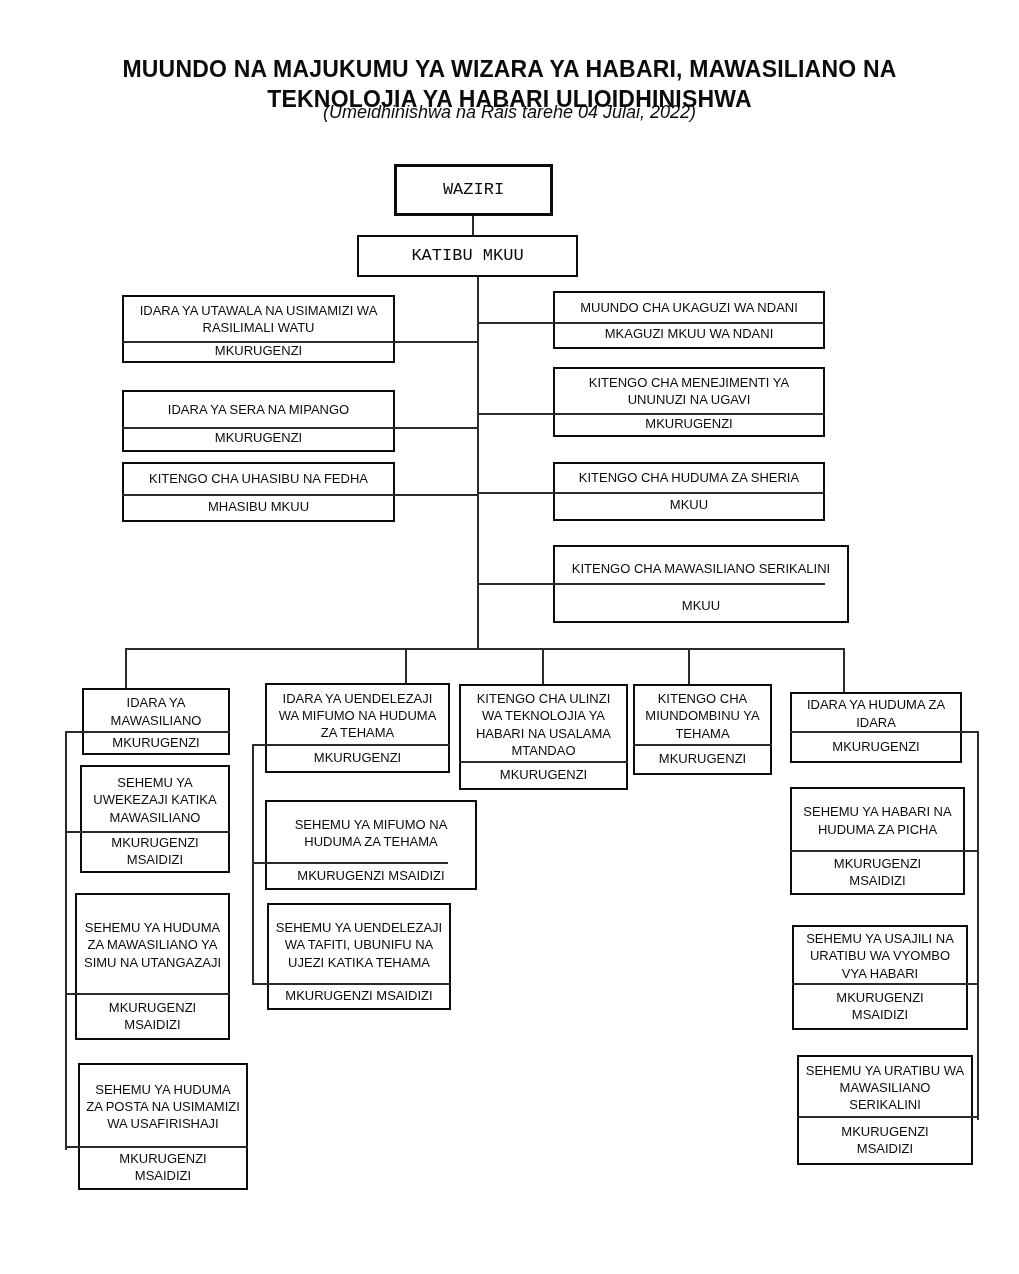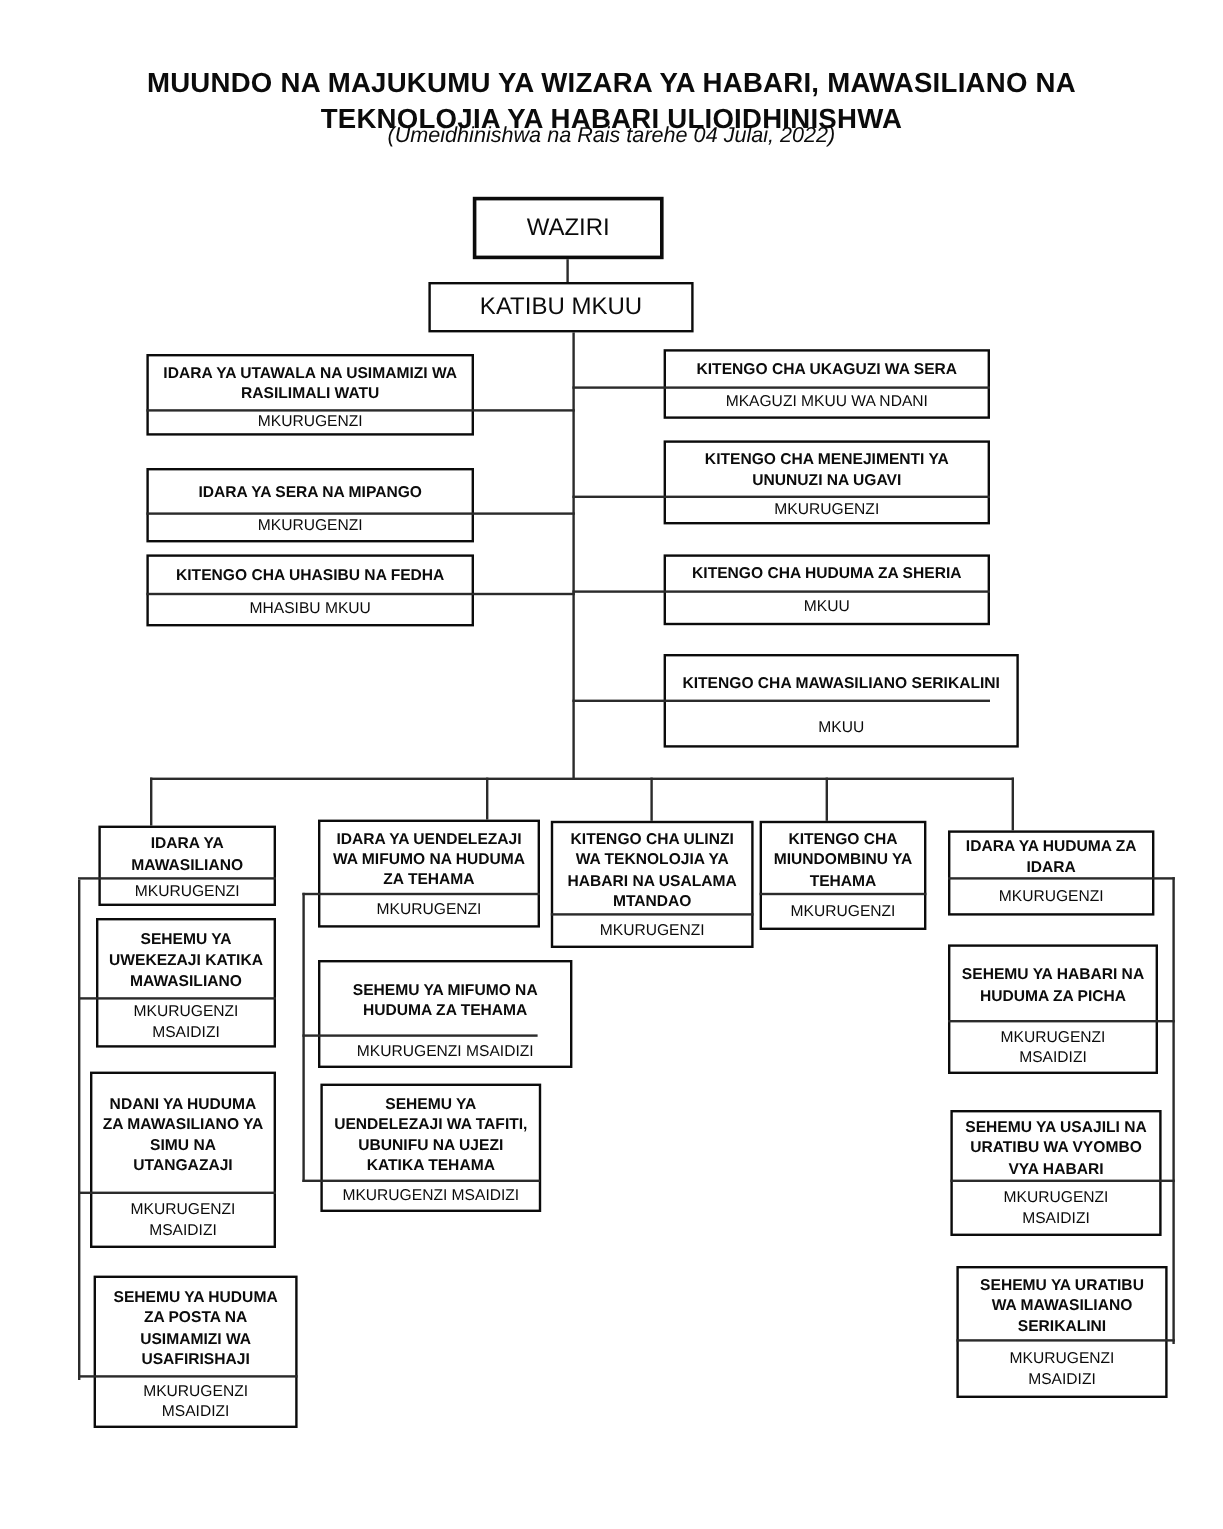--- a/index.html
+++ b/index.html
@@ -12,23 +12,23 @@
     font-size:23px;font-weight:700;line-height:1.32;letter-spacing:.2px;
   }
   .pgsub{
     position:absolute;left:78px;right:78px;top:102px;text-align:center;
     font-size:18px;font-style:italic;font-weight:400;
   }
   .box{position:absolute;background:#ffffff;border:2px solid #0b0b0b;box-sizing:border-box;z-index:2;}
   .box.bold3{border-width:3px;}
   .bt{
     position:absolute;left:0;right:0;top:0;display:flex;align-items:center;justify-content:center;
-    text-align:center;font-weight:700;font-size:13px;line-height:1.32;padding:0 6px;
+    text-align:center;font-weight:400;font-size:13px;line-height:1.32;padding:0 6px;
   }
-  .bt.big{font-weight:400;font-size:20px;height:100%;}
+  .bt.big{font-weight:400;font-size:17px;height:100%;font-family:Liberation Mono, monospace;}
   .br{
     position:absolute;left:0;right:0;bottom:0;display:flex;align-items:center;justify-content:center;
     text-align:center;font-weight:400;font-size:13px;line-height:1.3;padding:0 10px;
   }
   .br.narrow{padding:0 22px;}
   .vl,.hl{position:absolute;background:#2b2b2b;z-index:3;}
   .vl{width:2px;}
   .hl{height:2px;}
 </style>
 </head>
@@ -53,21 +53,21 @@
   <div class="box" style="left:122px;top:390px;width:273px;height:62px">
     <div class="bt" style="height:35px">IDARA YA SERA NA MIPANGO</div>
     <div class="br" style="top:35px">MKURUGENZI</div>
   </div>
   <div class="box" style="left:122px;top:462px;width:273px;height:60px">
     <div class="bt" style="height:30px">KITENGO CHA UHASIBU NA FEDHA</div>
     <div class="br" style="top:30px">MHASIBU MKUU</div>
   </div>
 
   <div class="box" style="left:553px;top:291px;width:272px;height:58px">
-    <div class="bt" style="height:29px">KITENGO CHA UKAGUZI WA SERA</div>
+    <div class="bt" style="height:29px">MUUNDO CHA UKAGUZI WA NDANI</div>
     <div class="br" style="top:29px">MKAGUZI MKUU WA NDANI</div>
   </div>
   <div class="box" style="left:553px;top:367px;width:272px;height:70px">
     <div class="bt" style="height:44px">KITENGO CHA MENEJIMENTI YA UNUNUZI NA UGAVI</div>
     <div class="br" style="top:44px">MKURUGENZI</div>
   </div>
   <div class="box" style="left:553px;top:462px;width:272px;height:59px">
     <div class="bt" style="height:28px">KITENGO CHA HUDUMA ZA SHERIA</div>
     <div class="br" style="top:28px">MKUU</div>
   </div>
@@ -78,21 +78,21 @@
 
   <div class="box" style="left:82px;top:688px;width:148px;height:67px">
     <div class="bt" style="height:43px">IDARA YA MAWASILIANO</div>
     <div class="br" style="top:43px">MKURUGENZI</div>
   </div>
   <div class="box" style="left:80px;top:765px;width:150px;height:108px">
     <div class="bt" style="height:66px">SEHEMU YA UWEKEZAJI KATIKA MAWASILIANO</div>
     <div class="br narrow" style="top:66px">MKURUGENZI MSAIDIZI</div>
   </div>
   <div class="box" style="left:75px;top:893px;width:155px;height:147px">
-    <div class="bt" style="height:100px">NDANI YA HUDUMA ZA MAWASILIANO YA SIMU NA UTANGAZAJI</div>
+    <div class="bt" style="height:100px">SEHEMU YA HUDUMA ZA MAWASILIANO YA SIMU NA UTANGAZAJI</div>
     <div class="br narrow" style="top:100px">MKURUGENZI MSAIDIZI</div>
   </div>
   <div class="box" style="left:78px;top:1063px;width:170px;height:127px">
     <div class="bt" style="height:83px">SEHEMU YA HUDUMA ZA POSTA NA USIMAMIZI WA USAFIRISHAJI</div>
     <div class="br narrow" style="top:83px">MKURUGENZI MSAIDIZI</div>
   </div>
 
   <div class="box" style="left:265px;top:683px;width:185px;height:90px">
     <div class="bt" style="height:61px">IDARA YA UENDELEZAJI WA MIFUMO NA HUDUMA ZA TEHAMA</div>
     <div class="br" style="top:61px">MKURUGENZI</div>

